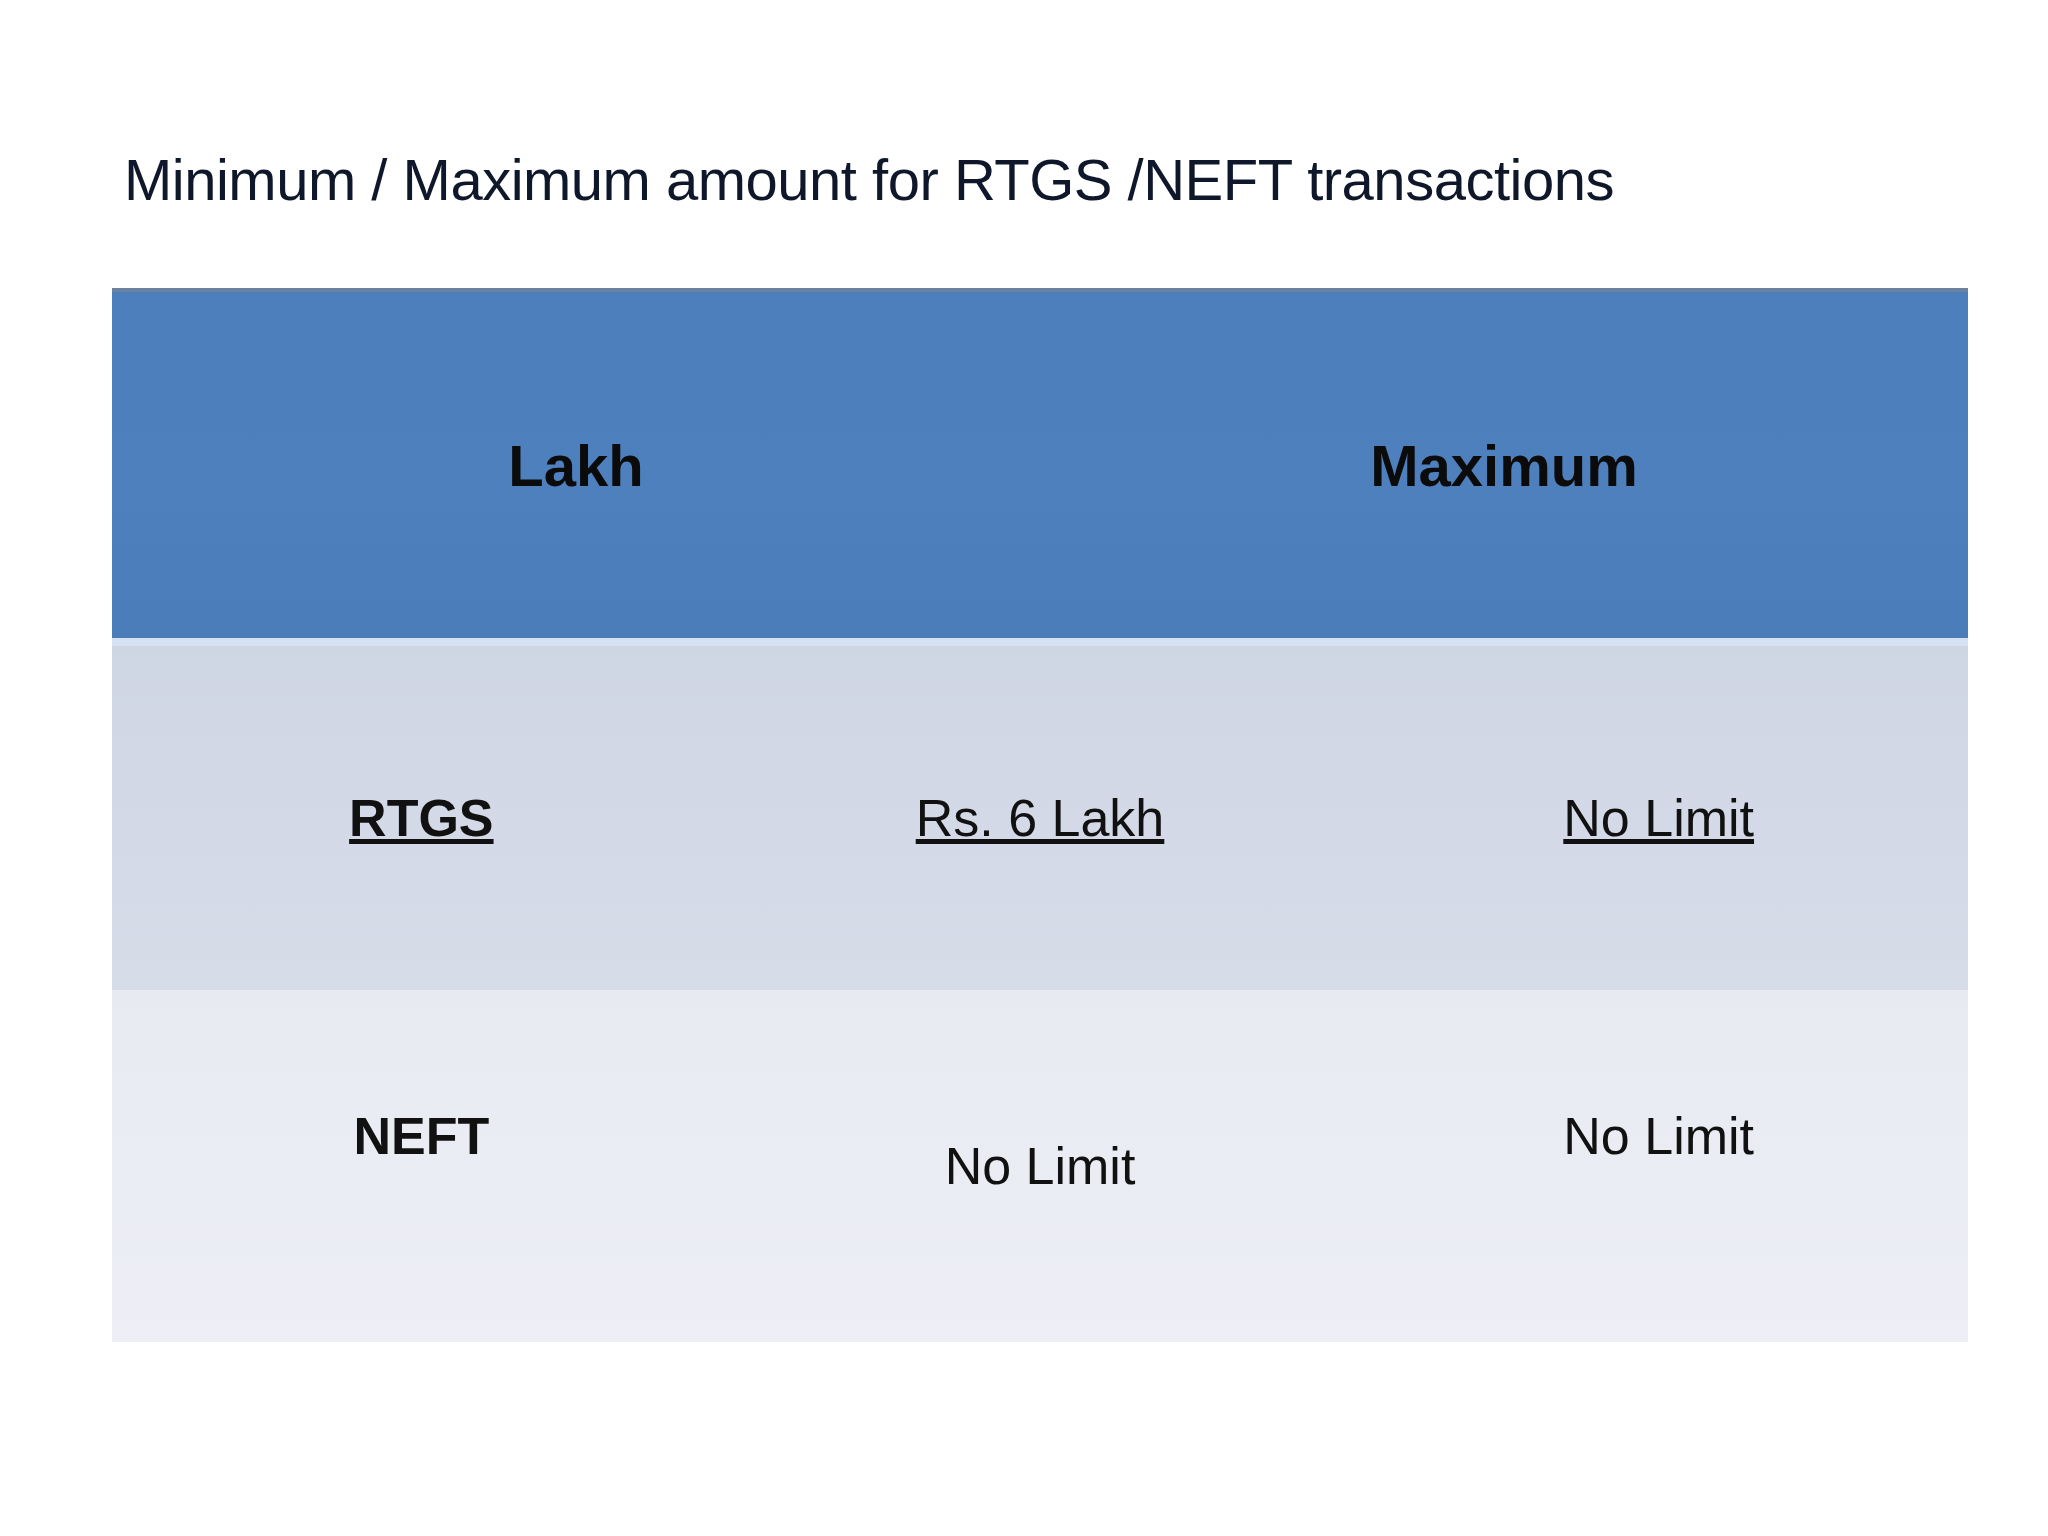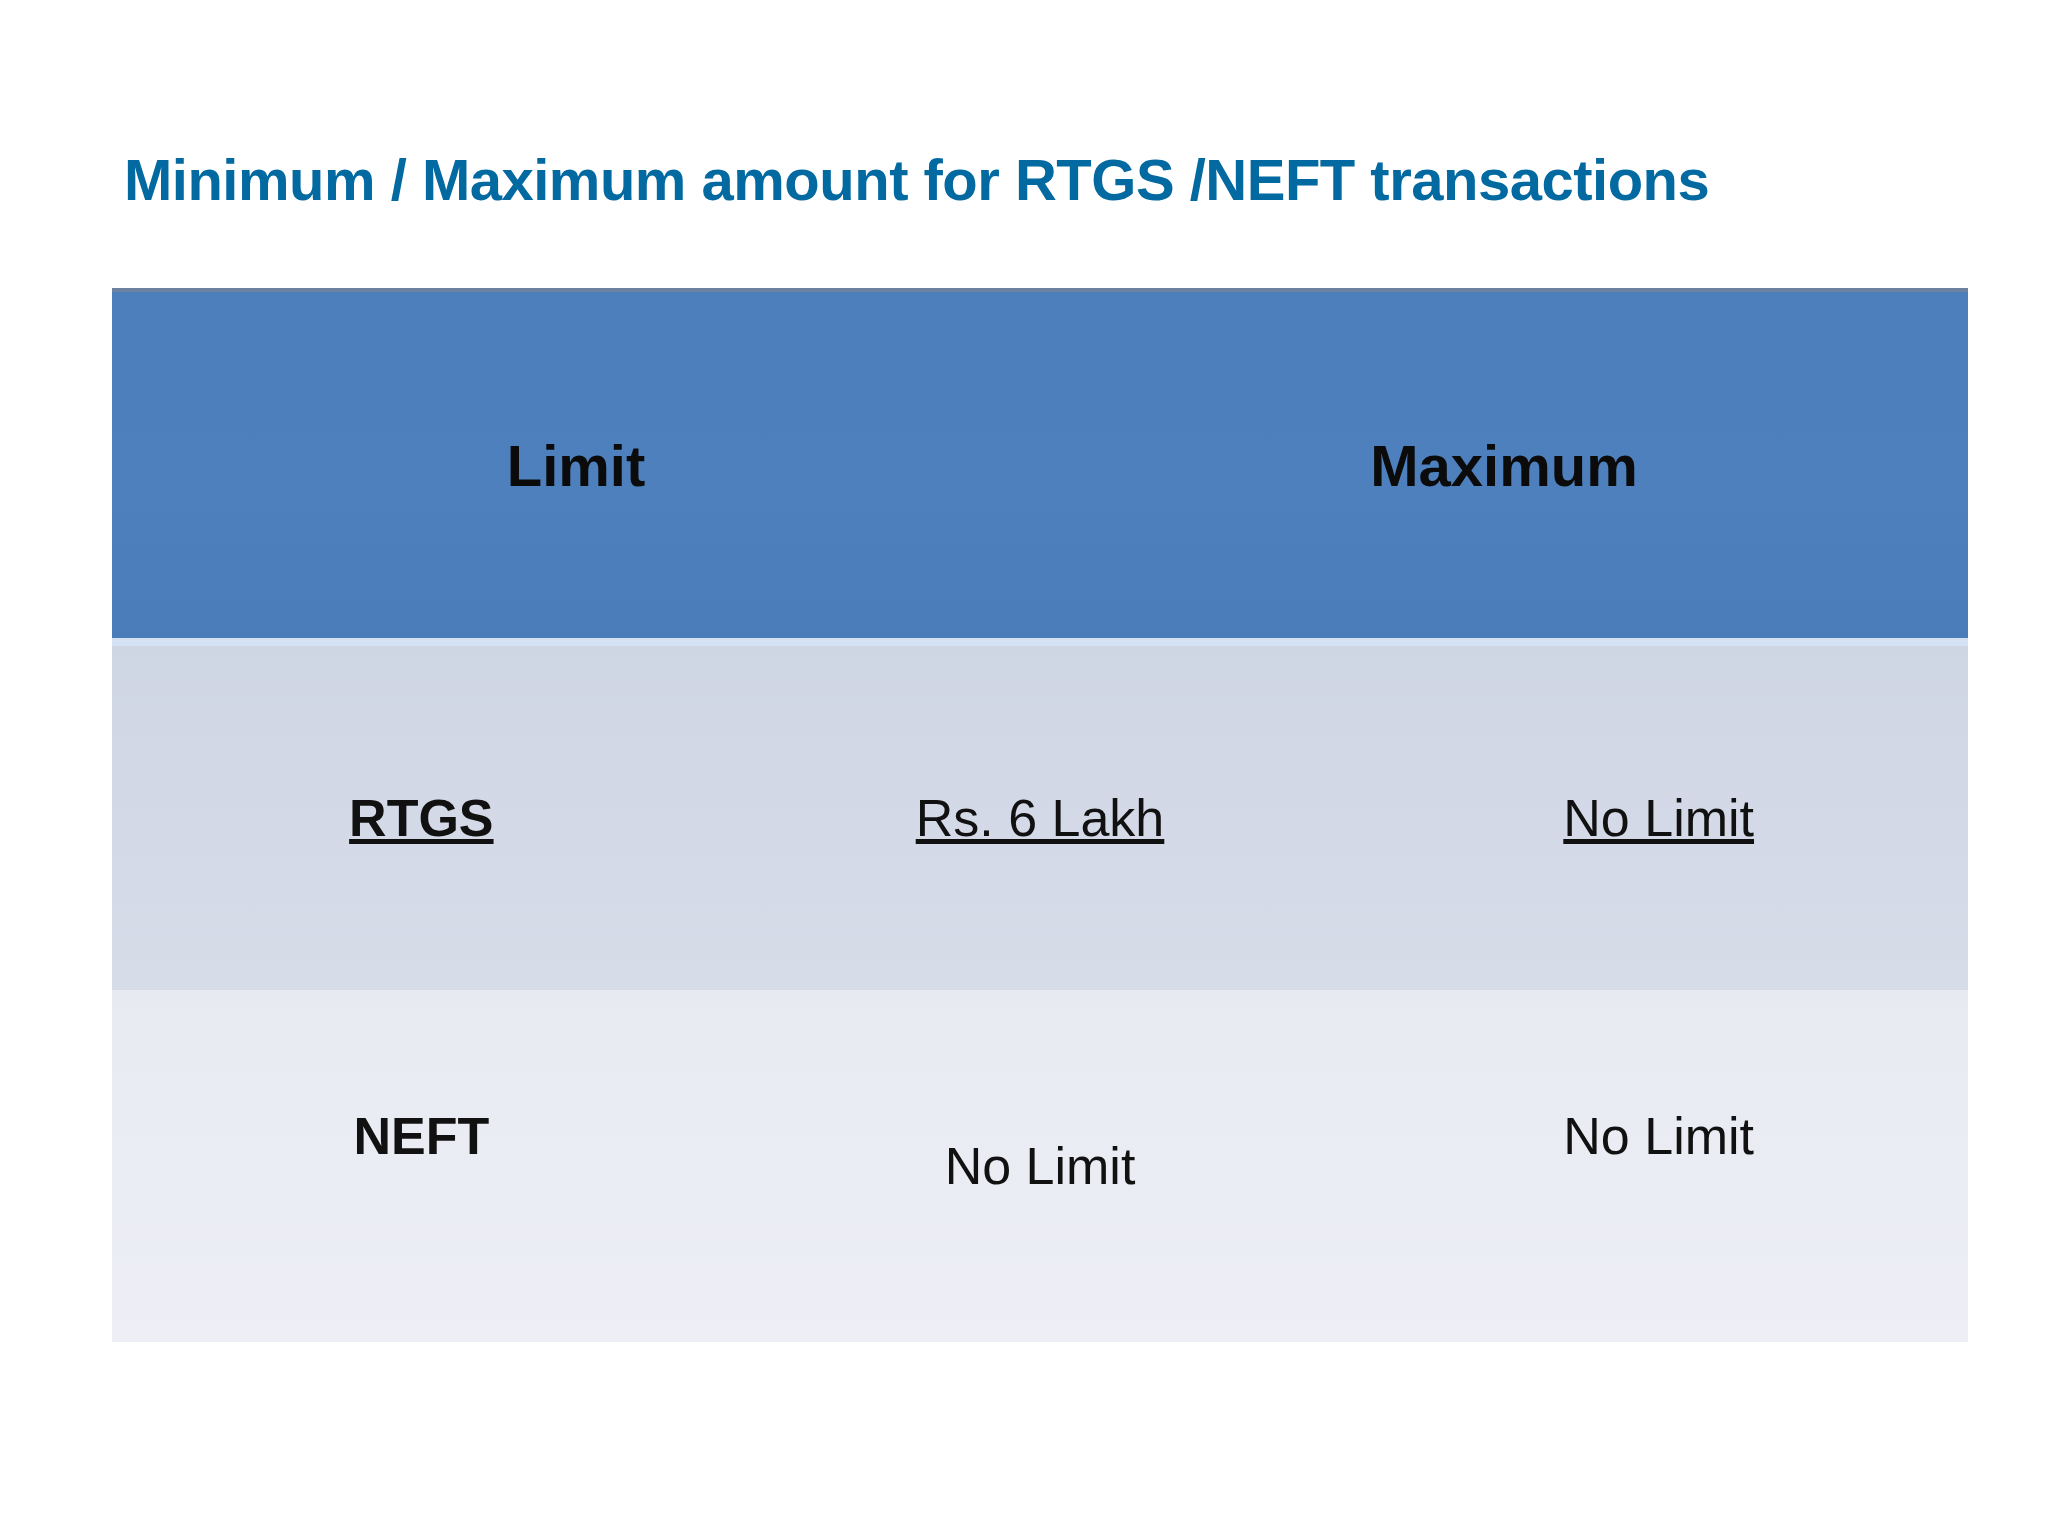--- a/index.html
+++ b/index.html
@@ -14,23 +14,23 @@
     font-family: "Liberation Sans", sans-serif;
     color: #111111;
   }
 
   .title {
     position: absolute;
     left: 124px;
     top: 146px;
     margin: 0;
     font-size: 58px;
-    font-weight: 700;
+    font-weight: 400;
     letter-spacing: -0.5px;
-    color: #0369a1;
+    color: #0f172a;
     white-space: nowrap;
   }
 
   .table {
     position: absolute;
     left: 112px;
     top: 288px;
     width: 1856px;
   }
 
@@ -94,21 +94,21 @@
 </head>
 <body>
 
 <div class="slide">
 
   <h1 class="title">Minimum / Maximum amount for RTGS /NEFT transactions</h1>
 
   <div class="table">
 
     <div class="row header">
-      <div class="cell">Limit</div>
+      <div class="cell">Lakh</div>
       <div class="cell">Maximum</div>
     </div>
 
     <div class="row r1">
       <div class="cell type">RTGS</div>
       <div class="cell">Rs. 6 Lakh</div>
       <div class="cell">No Limit</div>
     </div>
 
     <div class="row r2">

